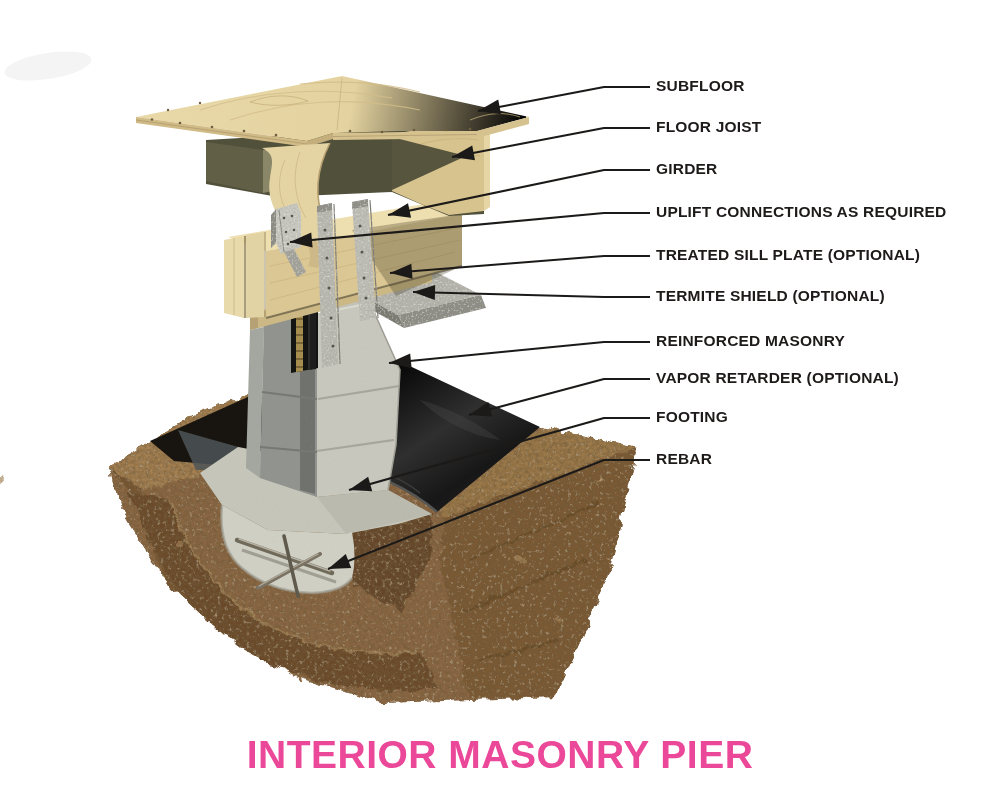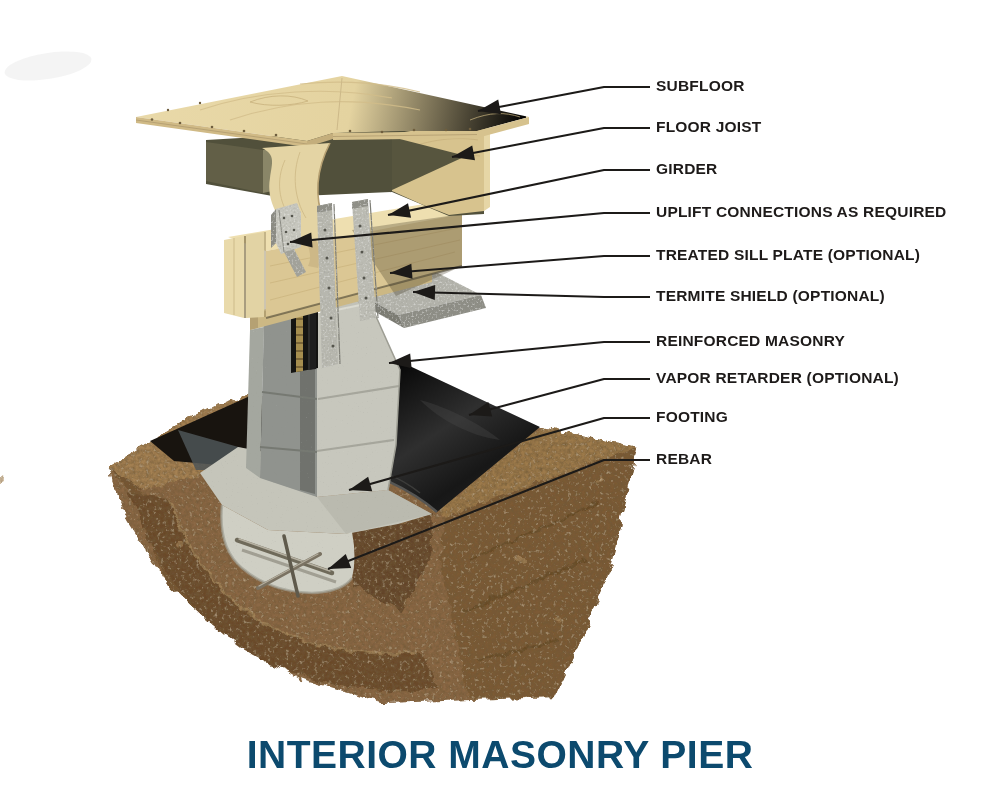--- a/index.html
+++ b/index.html
@@ -3,21 +3,21 @@
 <meta charset="utf-8">
 <style>
   html,body{margin:0;padding:0;background:#ffffff;}
   body{width:1000px;height:793px;position:relative;overflow:hidden;
        font-family:"Liberation Sans","DejaVu Sans",sans-serif;}
   #stage{position:absolute;left:0;top:0;width:1000px;height:595px;}
   svg{display:block;}
   .label-text{font-family:"Liberation Sans","DejaVu Sans",sans-serif;
               font-weight:bold;font-size:15.5px;letter-spacing:.2px;fill:#1d1a19;}
   #diagram-title{position:absolute;left:0;top:733px;width:1000px;text-align:center;
-              font-weight:bold;font-size:39px;letter-spacing:.5px;color:#0c4a6e;}
+              font-weight:bold;font-size:39px;letter-spacing:.5px;color:#ec4899;}
 </style>
 </head>
 <body>
 
 <div id="stage">
 <svg width="1000" height="793" viewBox="0 0 1000 793">
   <defs>
     <marker id="ah" markerUnits="userSpaceOnUse" markerWidth="28" markerHeight="20" refX="25" refY="9" orient="auto">
       <path d="M25,9 L3,1.5 L3,16.5 Z" fill="#1c1a18"></path>
     </marker>

